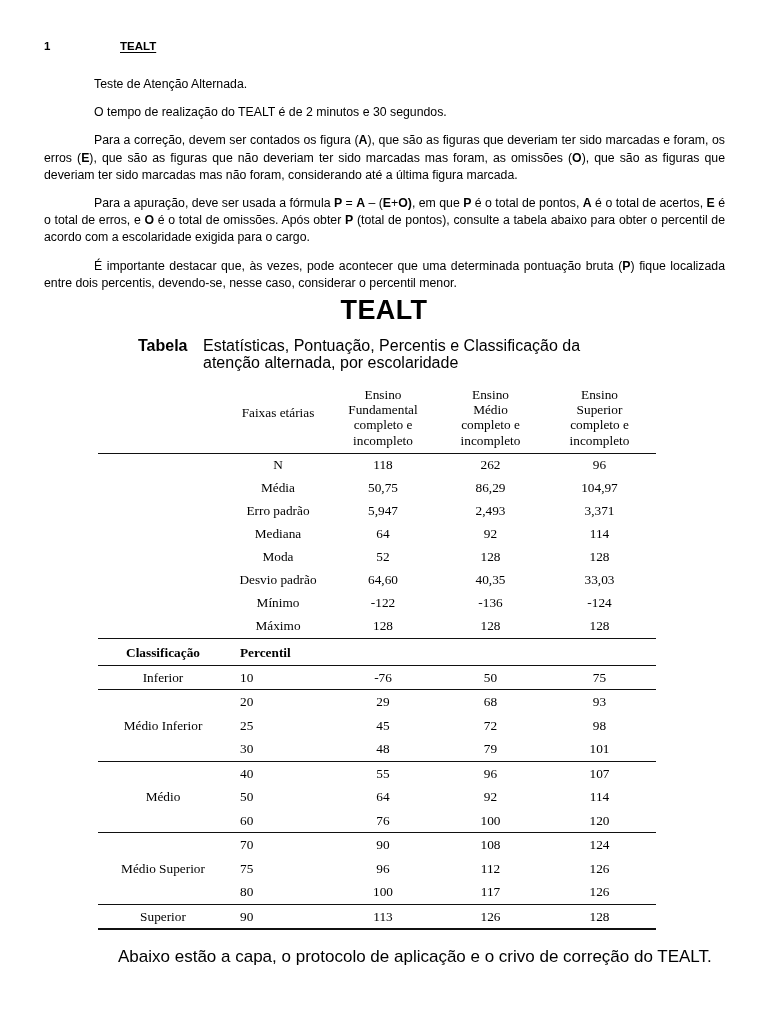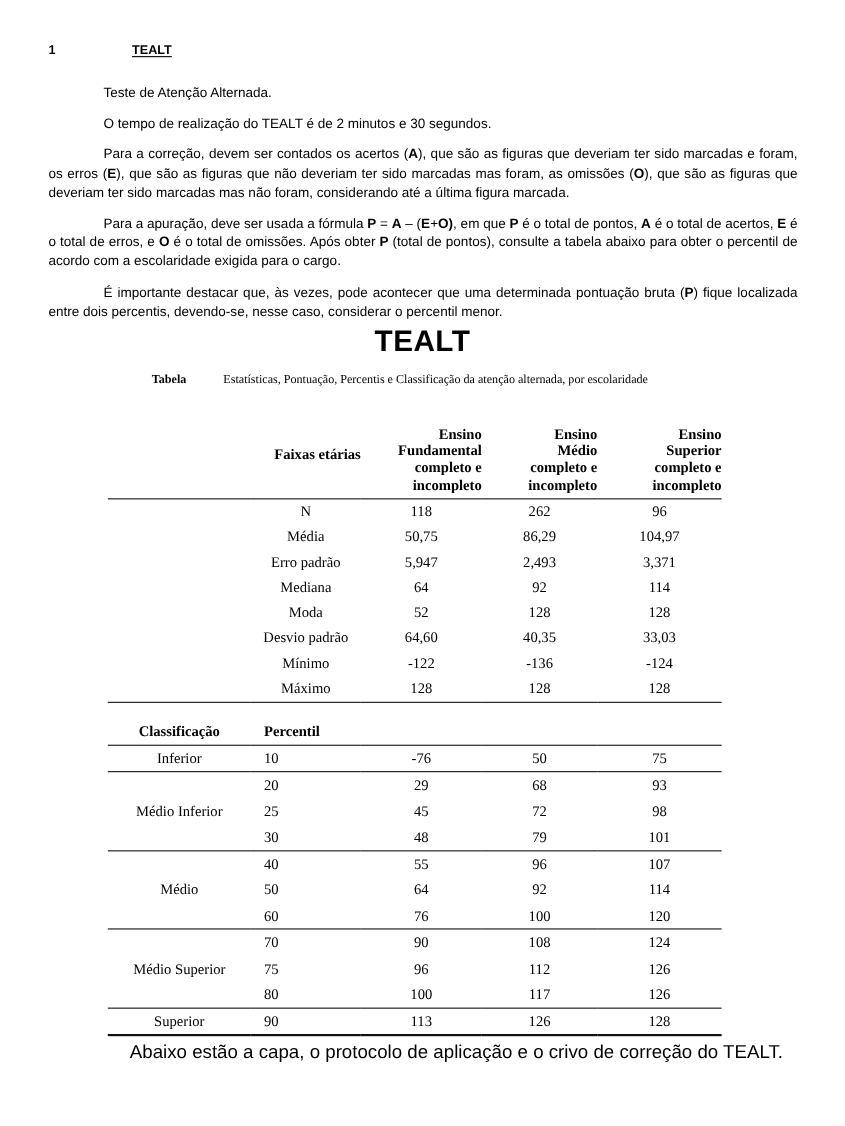--- a/index.html
+++ b/index.html
@@ -69,22 +69,22 @@
     font-weight: bold;
     letter-spacing: 0.4px;
   }
 
   
   .table-caption {
     position: absolute;
     left: 98px;
     top: 337px;
     width: 560px;
-    font-family: Liberation Serif, serif;
-    font-size: 11px;
+    font-family: Liberation Sans, sans-serif;
+    font-size: 16px;
     line-height: 17px;
   }
   .table-caption .cap-label {
     position: absolute;
     left: 40px;
     top: 0;
     font-weight: bold;
   }
   .table-caption .cap-text {
     display: block;
@@ -112,39 +112,39 @@
   
   .col-class  { width: 130px; }
   .col-pct    { width: 100px; }
   .col-c1     { width: 110px; }
   .col-c2     { width: 105px; }
   .col-c3     { width: 113px; }
   .rule-thin td   { border-top: 1.1px solid #111; }
   .rule-bottom td { border-bottom: 2.0px solid #111; }
 
   tr.hdr th {
-    font-weight: bold;
-    text-align: right;
+    font-weight: normal;
+    text-align: center;
     line-height: 15.2px;
     padding: 6px 0 5px 0;
     vertical-align: bottom;
   }
   tr.hdr th.hdr-faixas { vertical-align: middle; padding-bottom: 14px; }
 
   tr.statrow td {
     height: 23px;
     text-align: center;
   }
   tr.statrow td.lbl { text-align: center; }
 
   tr.classhdr td {
     height: 24px;
     font-weight: bold;
     text-align: center;
-    padding-top: 14px;
+    padding-top: 2px;
   }
   tr.classhdr td.pcth { text-align: left; padding-left: 12px; }
 
   tr.pctrow td { height: 23.5px; text-align: center; margin-top: 16px; }
   tr.pctrow td.pctnum { text-align: left; padding-left: 12px; }
   tr.pctrow td.grouplbl { text-align: center; }
 
   
   .footer-note {
     position: absolute;
@@ -160,21 +160,21 @@
 <div class="page">
 
   <div class="doc-header">
     <span class="pagenum">1</span>
     <span class="headword">TEALT</span>
   </div>
 
   <div class="body-text" id="body-text">
       <p><span>Teste de Atenção Alternada.</span></p>
       <p><span>O tempo de realização do TEALT é de 2 minutos e 30 segundos.</span></p>
-      <p><span>Para a correção, devem ser contados os acertos (</span><b>A</b><span>), que são as figuras que deveriam ter sido marcadas e foram, os erros (</span><b>E</b><span>), que são as figuras que não deveriam ter sido marcadas mas foram, as omissões (</span><b>O</b><span>), que são as figuras que deveriam ter sido marcadas mas não foram, considerando até a última figura marcada.</span></p>
+      <p><span>Para a correção, devem ser contados os figura (</span><b>A</b><span>), que são as figuras que deveriam ter sido marcadas e foram, os erros (</span><b>E</b><span>), que são as figuras que não deveriam ter sido marcadas mas foram, as omissões (</span><b>O</b><span>), que são as figuras que deveriam ter sido marcadas mas não foram, considerando até a última figura marcada.</span></p>
       <p><span>Para a apuração, deve ser usada a fórmula </span><b>P</b><span> = </span><b>A</b><span> – (</span><b>E</b><span>+</span><b>O</b><b>)</b><span>, em que </span><b>P</b><span> é o total de pontos, </span><b>A</b><span> é o total de acertos, </span><b>E</b><span> é o total de erros, e </span><b>O</b><span> é o total de omissões. Após obter </span><b>P</b><span> (total de pontos), consulte a tabela abaixo para obter o percentil de acordo com a escolaridade exigida para o cargo.</span></p>
       <p><span>É importante destacar que, às vezes, pode acontecer que uma determinada pontuação bruta (</span><b>P</b><span>) fique localizada entre dois percentis, devendo-se, nesse caso, considerar o percentil menor.</span></p>
     </div>
 
   <div class="big-title">TEALT</div>
 
   <div class="table-caption">
     <span class="cap-label">Tabela</span>
     <span class="cap-text">Estatísticas, Pontuação, Percentis e Classificação da atenção alternada, por escolaridade</span>
   </div>

